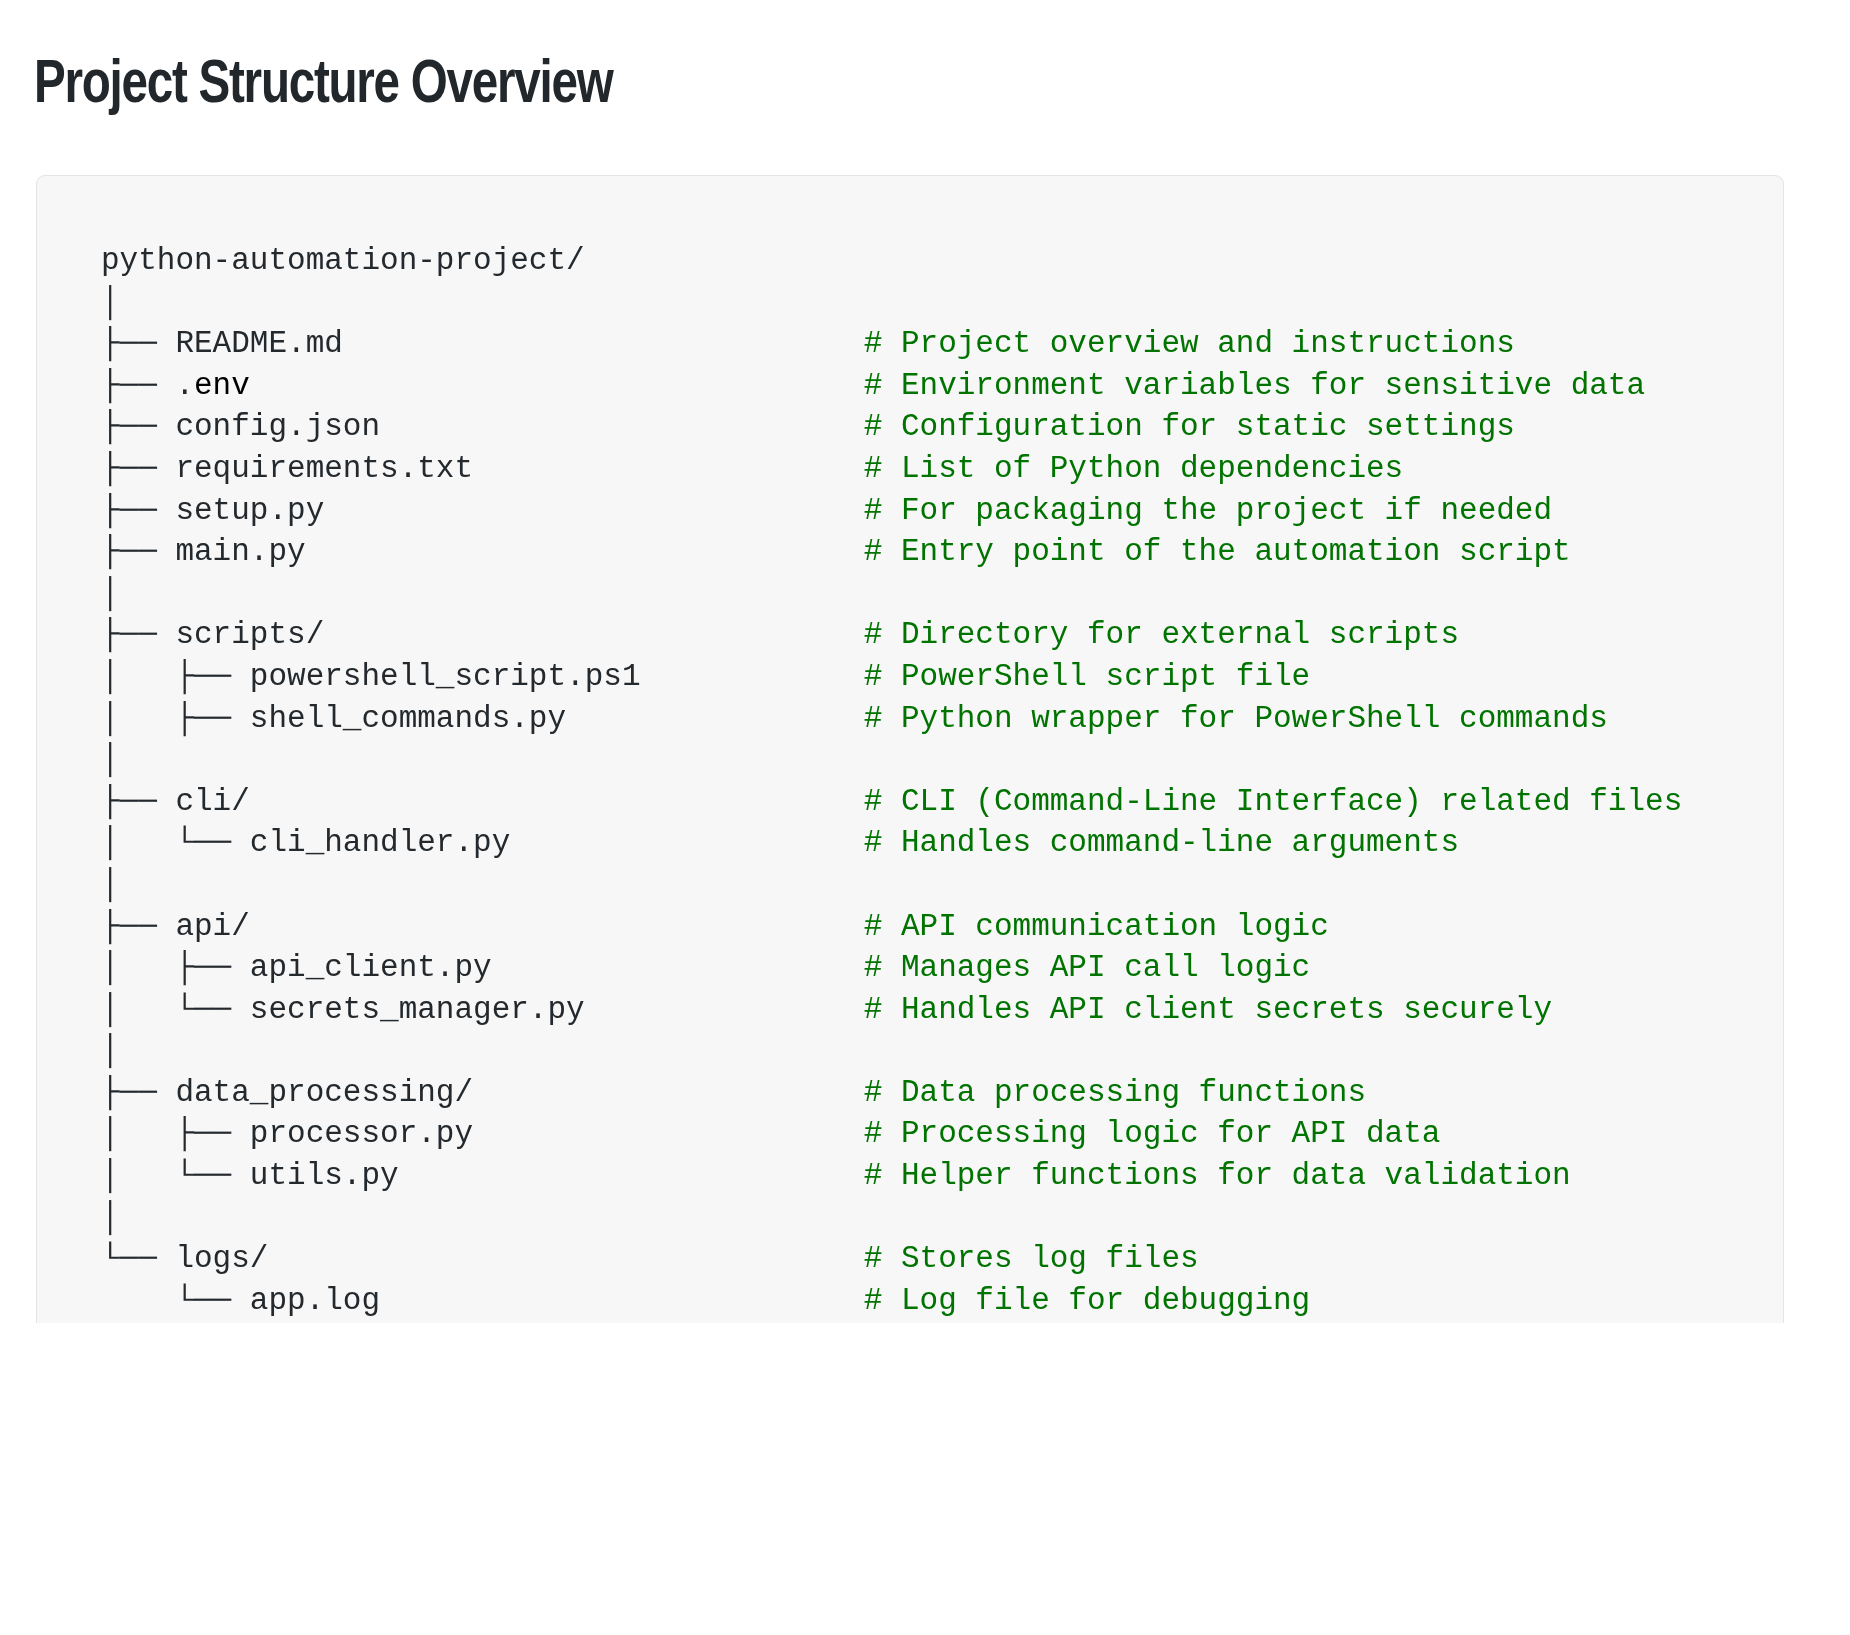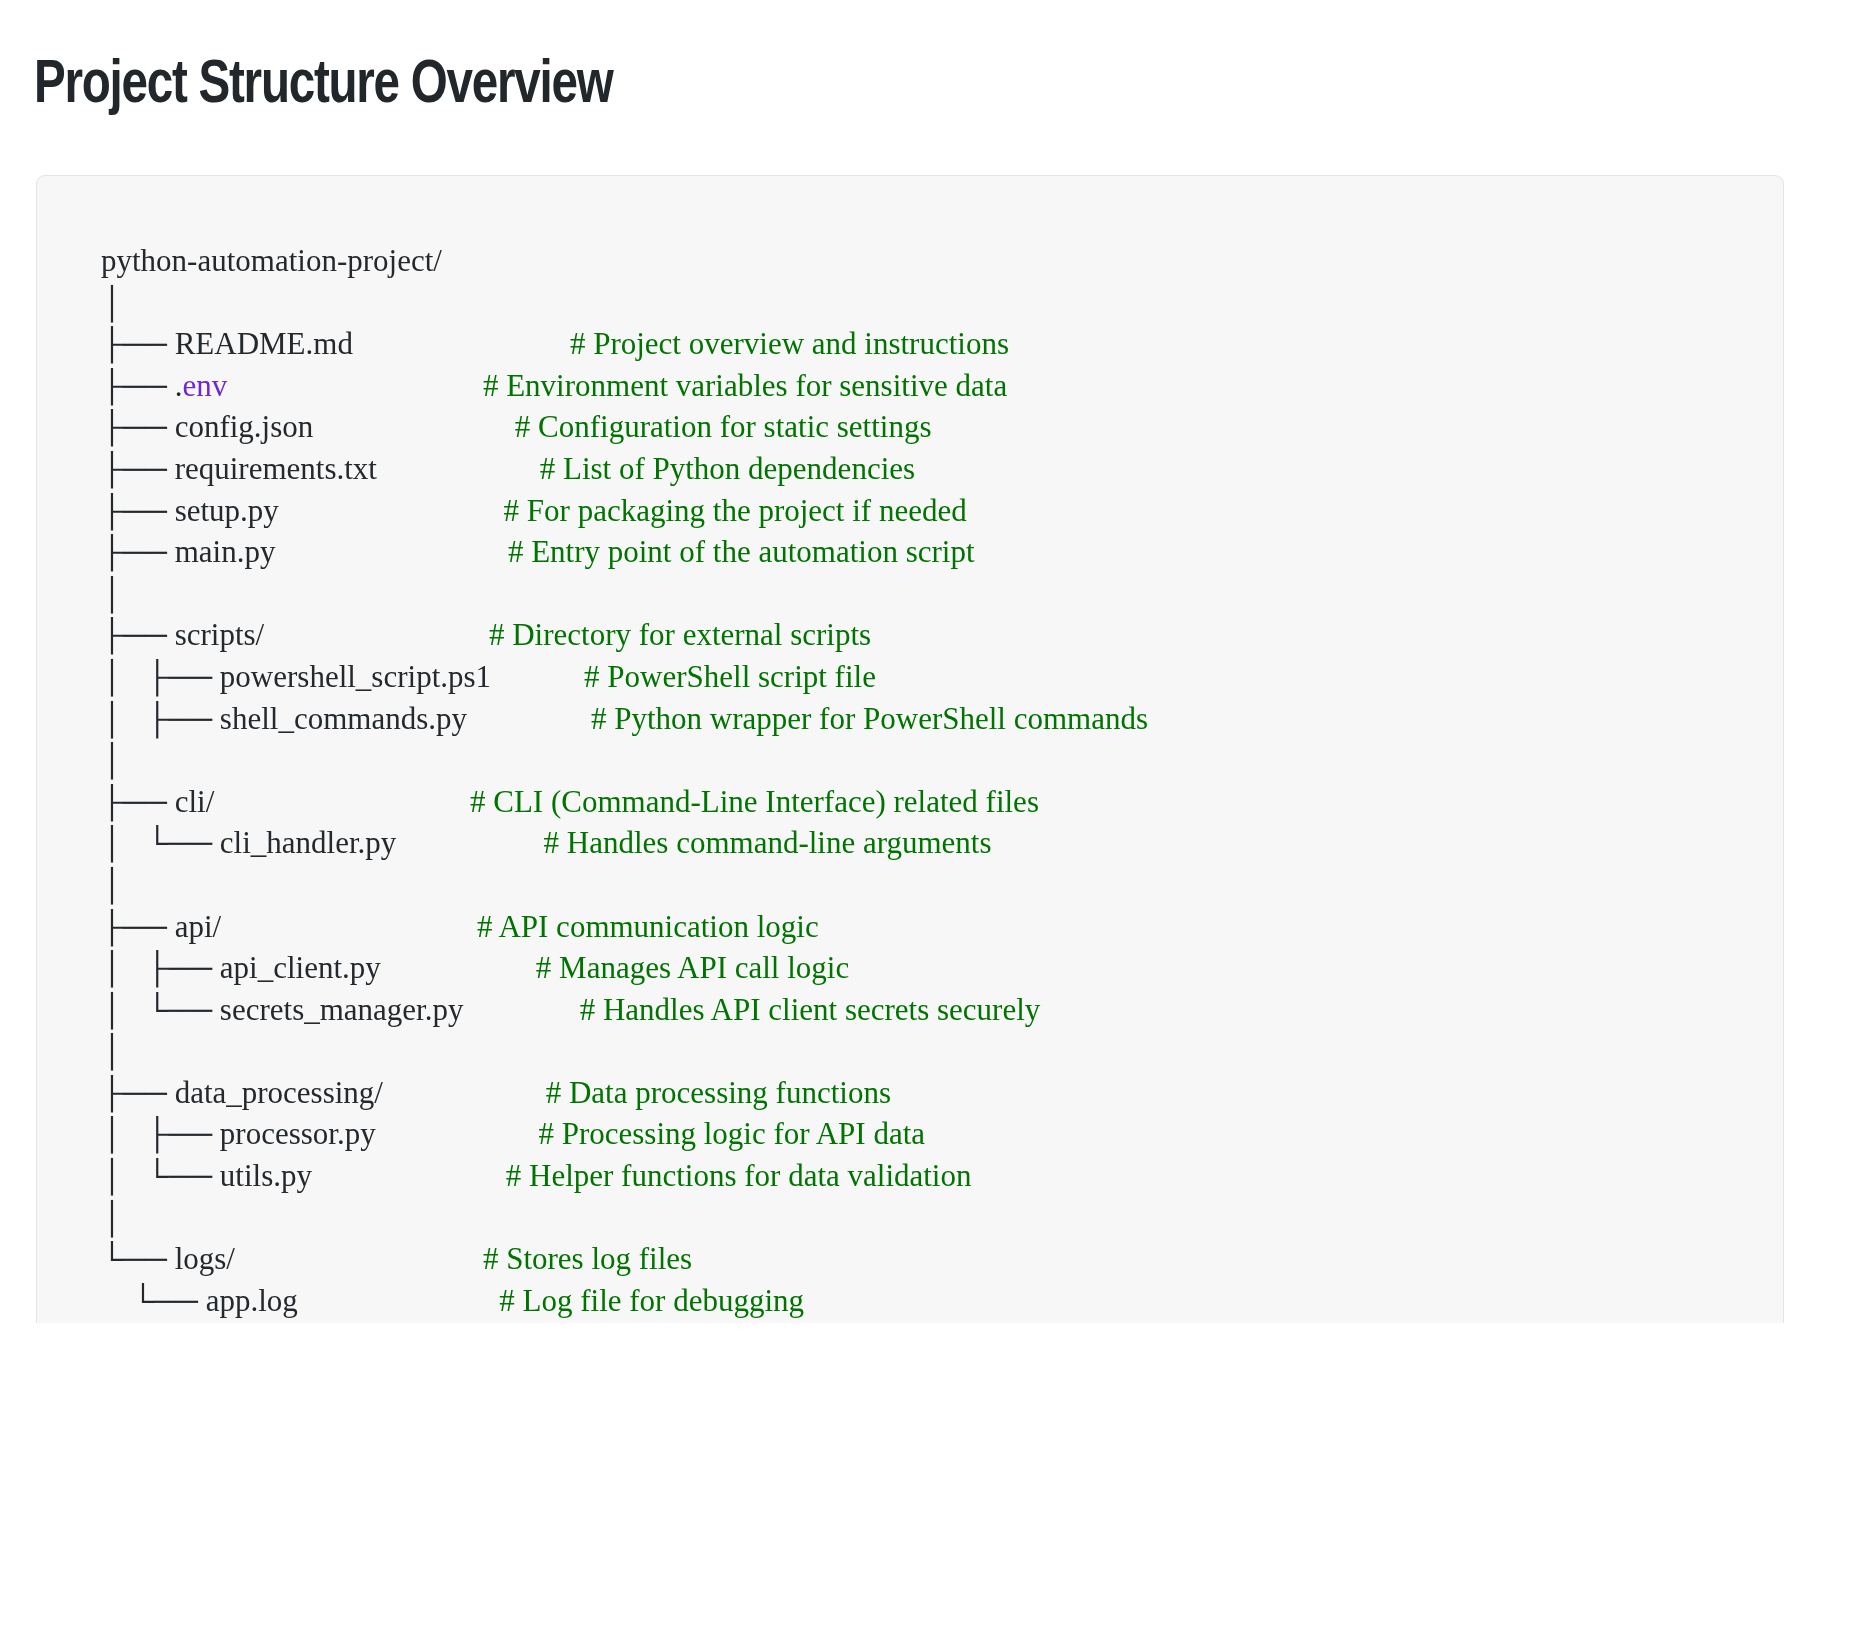--- a/index.html
+++ b/index.html
@@ -51,33 +51,33 @@
     position: absolute;
     left: 0;
     top: 0;
     right: 0;
     bottom: 0;
     overflow: hidden;
   }
   pre.code-block {
     margin: 0;
     padding: 64px 0 40px 64px;
-    font-family: Liberation Serif, serif;
+    font-family: Liberation Mono, monospace;
     font-size: 31px;
     line-height: 41.6px;
     color: #24292e;
     white-space: pre;
     tab-size: 4;
   }
   pre.code-block .ln {
     display: block;
     white-space: pre;
   }
   .cmt { color: #007300; text-align: center; }
-  .ext { color: #6d28d9; }
+  .ext { color: #000000; }
 </style>
 </head>
 <body>
 
 <div class="page">
 
   <h1 class="page-title">Project Structure Overview</h1>
 
   <div class="code-card">
     <div class="code-scroll">

